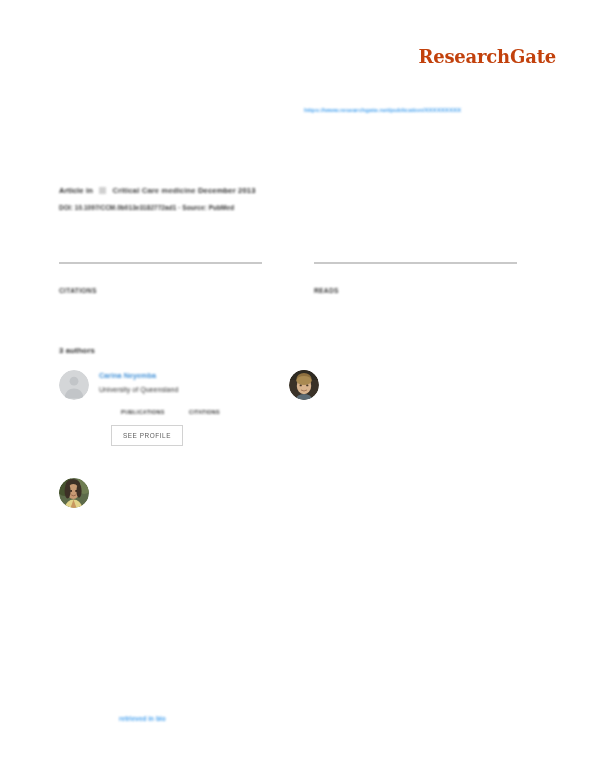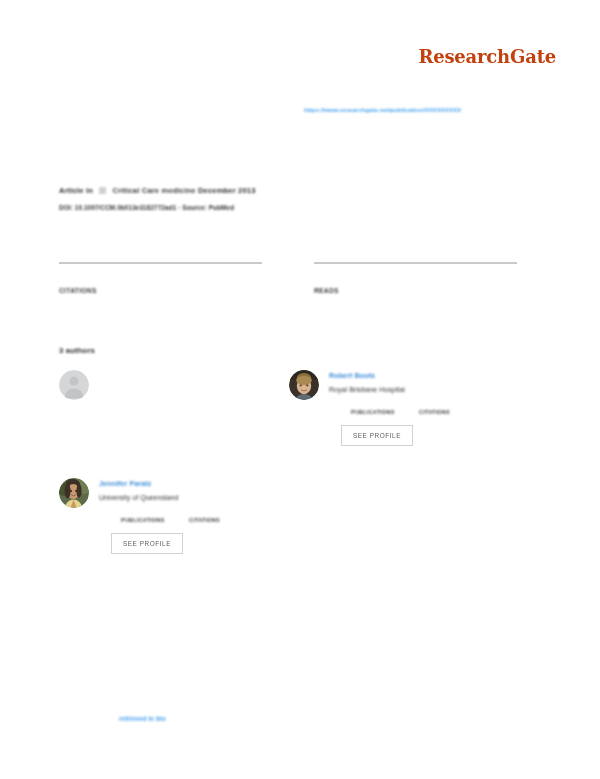--- a/index.html
+++ b/index.html
@@ -260,20 +260,35 @@
 
     <div class="author-row">
 
       <div class="author-col">
         <div class="avatar">
           <svg viewBox="0 0 30 30" xmlns="http://www.w3.org/2000/svg">
             <circle cx="15" cy="15" r="15" fill="#d4d6d8"></circle>
             <circle cx="15" cy="11.2" r="4.4" fill="#c2c5c8"></circle>
             <path d="M5.4 28.5 C6.2 21.4 10 18.6 15 18.6 C20 18.6 23.8 21.4 24.6 28.5 Z" fill="#c2c5c8"></path>
           </svg>
+        </div>
+        <div class="author-info">
+          <div class="author-name">Carina Neyemba</div>
+          <div class="author-affil">University of Queensland</div>
+          <div class="author-stats">
+            <div class="author-stat">
+              <div class="author-stat-value"></div>
+              <div class="author-stat-label">PUBLICATIONS</div>
+            </div>
+            <div class="author-stat">
+              <div class="author-stat-value"></div>
+              <div class="author-stat-label">CITATIONS</div>
+            </div>
+          </div>
+          <div class="see-profile">SEE PROFILE</div>
         </div>
       </div>
 
       <div class="author-col">
         <div class="avatar">
           <svg viewBox="0 0 30 30" xmlns="http://www.w3.org/2000/svg">
             <defs>
               <clipPath id="c2">
                   <circle cx="15" cy="15" r="15"></circle>
                 </clipPath>
@@ -283,35 +298,20 @@
               <rect x="0" y="0" width="30" height="10" fill="#2e2a22"></rect>
               <ellipse cx="15" cy="9.5" rx="7.6" ry="6.6" fill="#8e7040"></ellipse>
               <ellipse cx="15" cy="16" rx="7.2" ry="8.2" fill="#d9b48e"></ellipse>
               <ellipse cx="15" cy="10.5" rx="7.6" ry="4.6" fill="#a98a52"></ellipse>
               <ellipse cx="11.7" cy="15.4" rx="1.15" ry="0.95" fill="#4a3a28"></ellipse>
               <ellipse cx="18.3" cy="15.4" rx="1.15" ry="0.95" fill="#4a3a28"></ellipse>
               <path d="M12.3 20.2 Q15 22 17.7 20.2" stroke="#9c7356" stroke-width="0.9" fill="none" stroke-linecap="round"></path>
               <path d="M6 30 Q8 24.2 15 24 Q22 24.2 24 30 Z" fill="#5c6b74"></path>
             </g>
           </svg>
-        </div>
-        <div class="author-info">
-          <div class="author-name">Robert Boots</div>
-          <div class="author-affil">Royal Brisbane Hospital</div>
-          <div class="author-stats">
-            <div class="author-stat">
-              <div class="author-stat-value"></div>
-              <div class="author-stat-label">PUBLICATIONS</div>
-            </div>
-            <div class="author-stat">
-              <div class="author-stat-value"></div>
-              <div class="author-stat-label">CITATIONS</div>
-            </div>
-          </div>
-          <div class="see-profile">SEE PROFILE</div>
         </div>
       </div>
 
     </div>
 
     <div class="author-row">
 
       <div class="author-col">
         <div class="avatar">
           <svg viewBox="0 0 30 30" xmlns="http://www.w3.org/2000/svg">
@@ -329,35 +329,20 @@
               <ellipse cx="8.6" cy="13" rx="3" ry="7.4" fill="#3d3026"></ellipse>
               <ellipse cx="20" cy="13" rx="2.6" ry="6.8" fill="#3d3026"></ellipse>
               <ellipse cx="12.1" cy="12.9" rx="1" ry="0.85" fill="#2d2118"></ellipse>
               <ellipse cx="17.1" cy="12.9" rx="1" ry="0.85" fill="#2d2118"></ellipse>
               <path d="M12.6 17.2 Q14.5 18.6 16.6 17.2" stroke="#8e5f46" stroke-width="0.85" fill="none" stroke-linecap="round"></path>
               <path d="M5 30 Q8 21.6 14.5 21.4 Q21 21.6 24 30 Z" fill="#e2d48a"></path>
               <path d="M14.5 21.4 L11.5 30 L17.5 30 Z" fill="#c9975f"></path>
             </g>
           </svg>
         </div>
-        <div class="author-info">
-          <div class="author-name">Jennifer Paratz</div>
-          <div class="author-affil">University of Queensland</div>
-          <div class="author-stats">
-            <div class="author-stat">
-              <div class="author-stat-value"></div>
-              <div class="author-stat-label">PUBLICATIONS</div>
-            </div>
-            <div class="author-stat">
-              <div class="author-stat-value"></div>
-              <div class="author-stat-label">CITATIONS</div>
-            </div>
-          </div>
-          <div class="see-profile">SEE PROFILE</div>
-        </div>
       </div>
 
       <div class="author-col empty"></div>
 
     </div>
 
   </div>
 
   <div class="footer-note">retrieved in bio</div>
 

